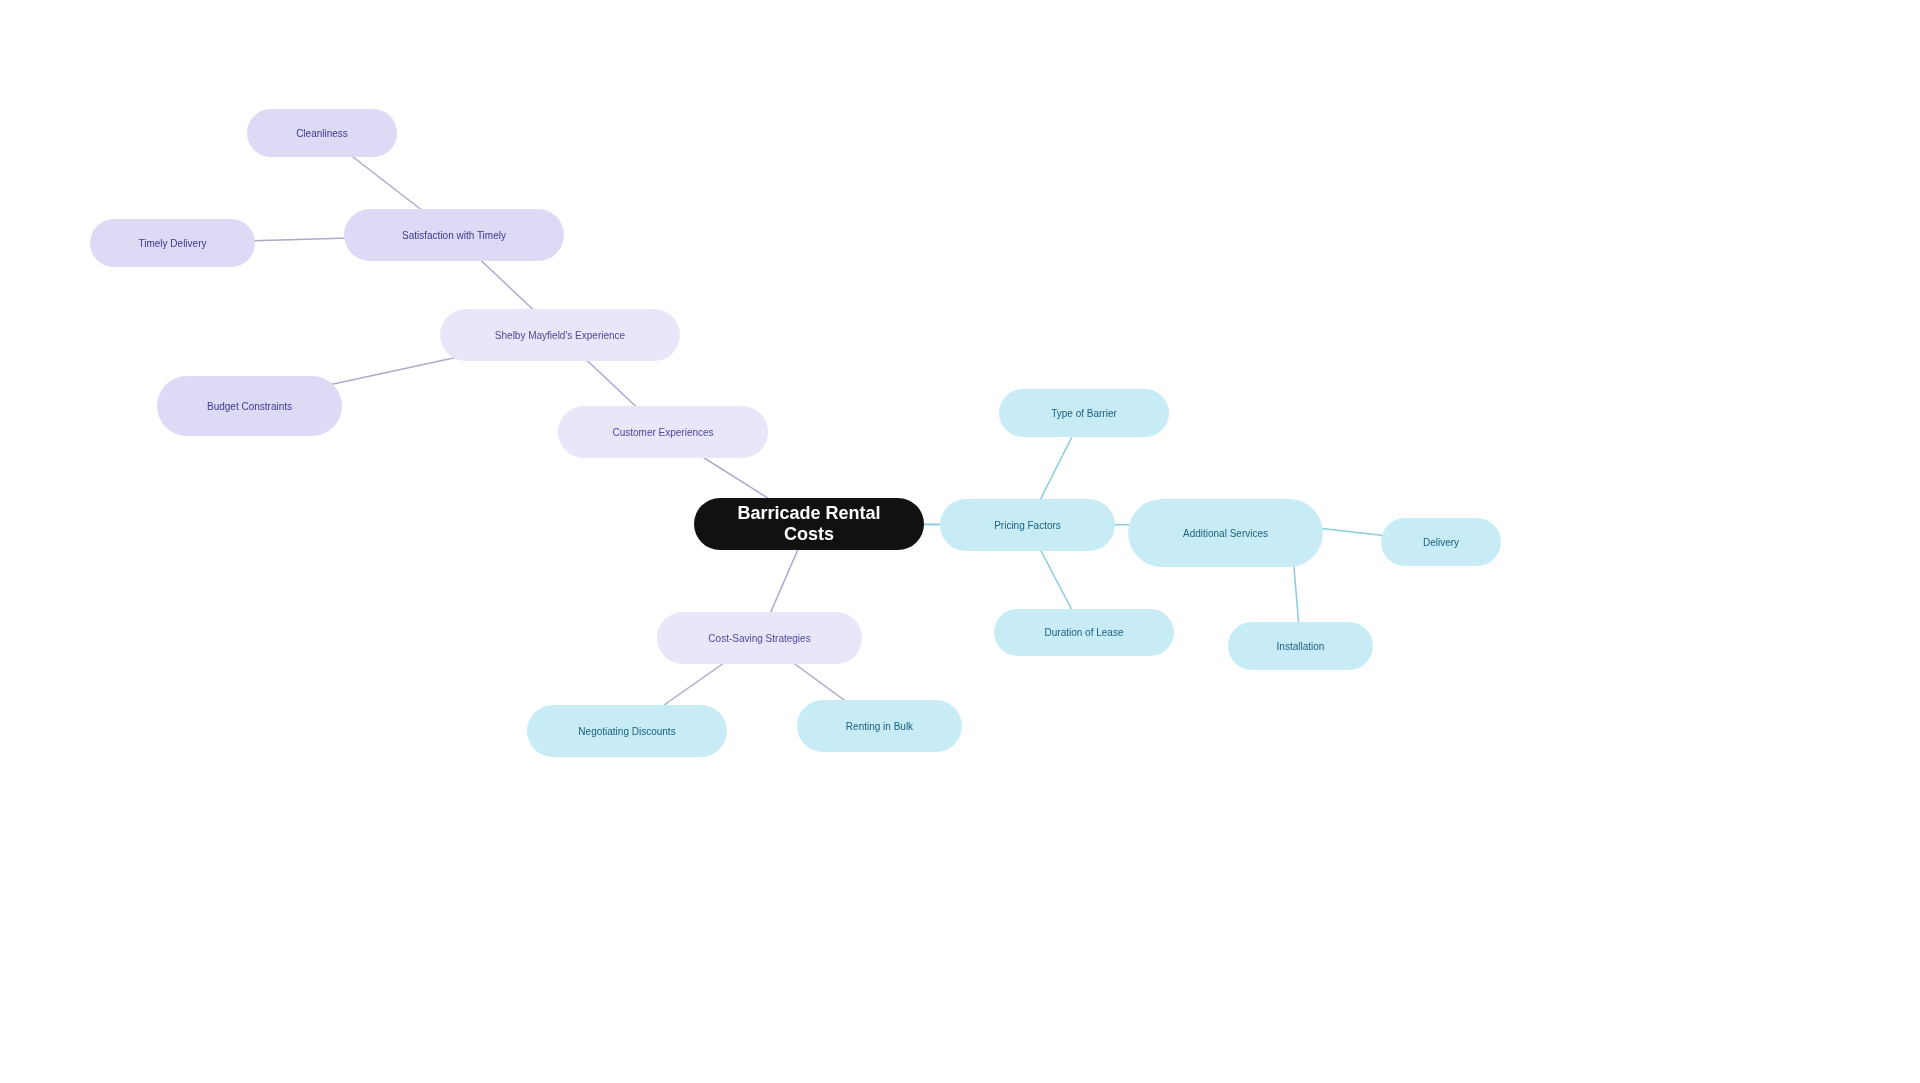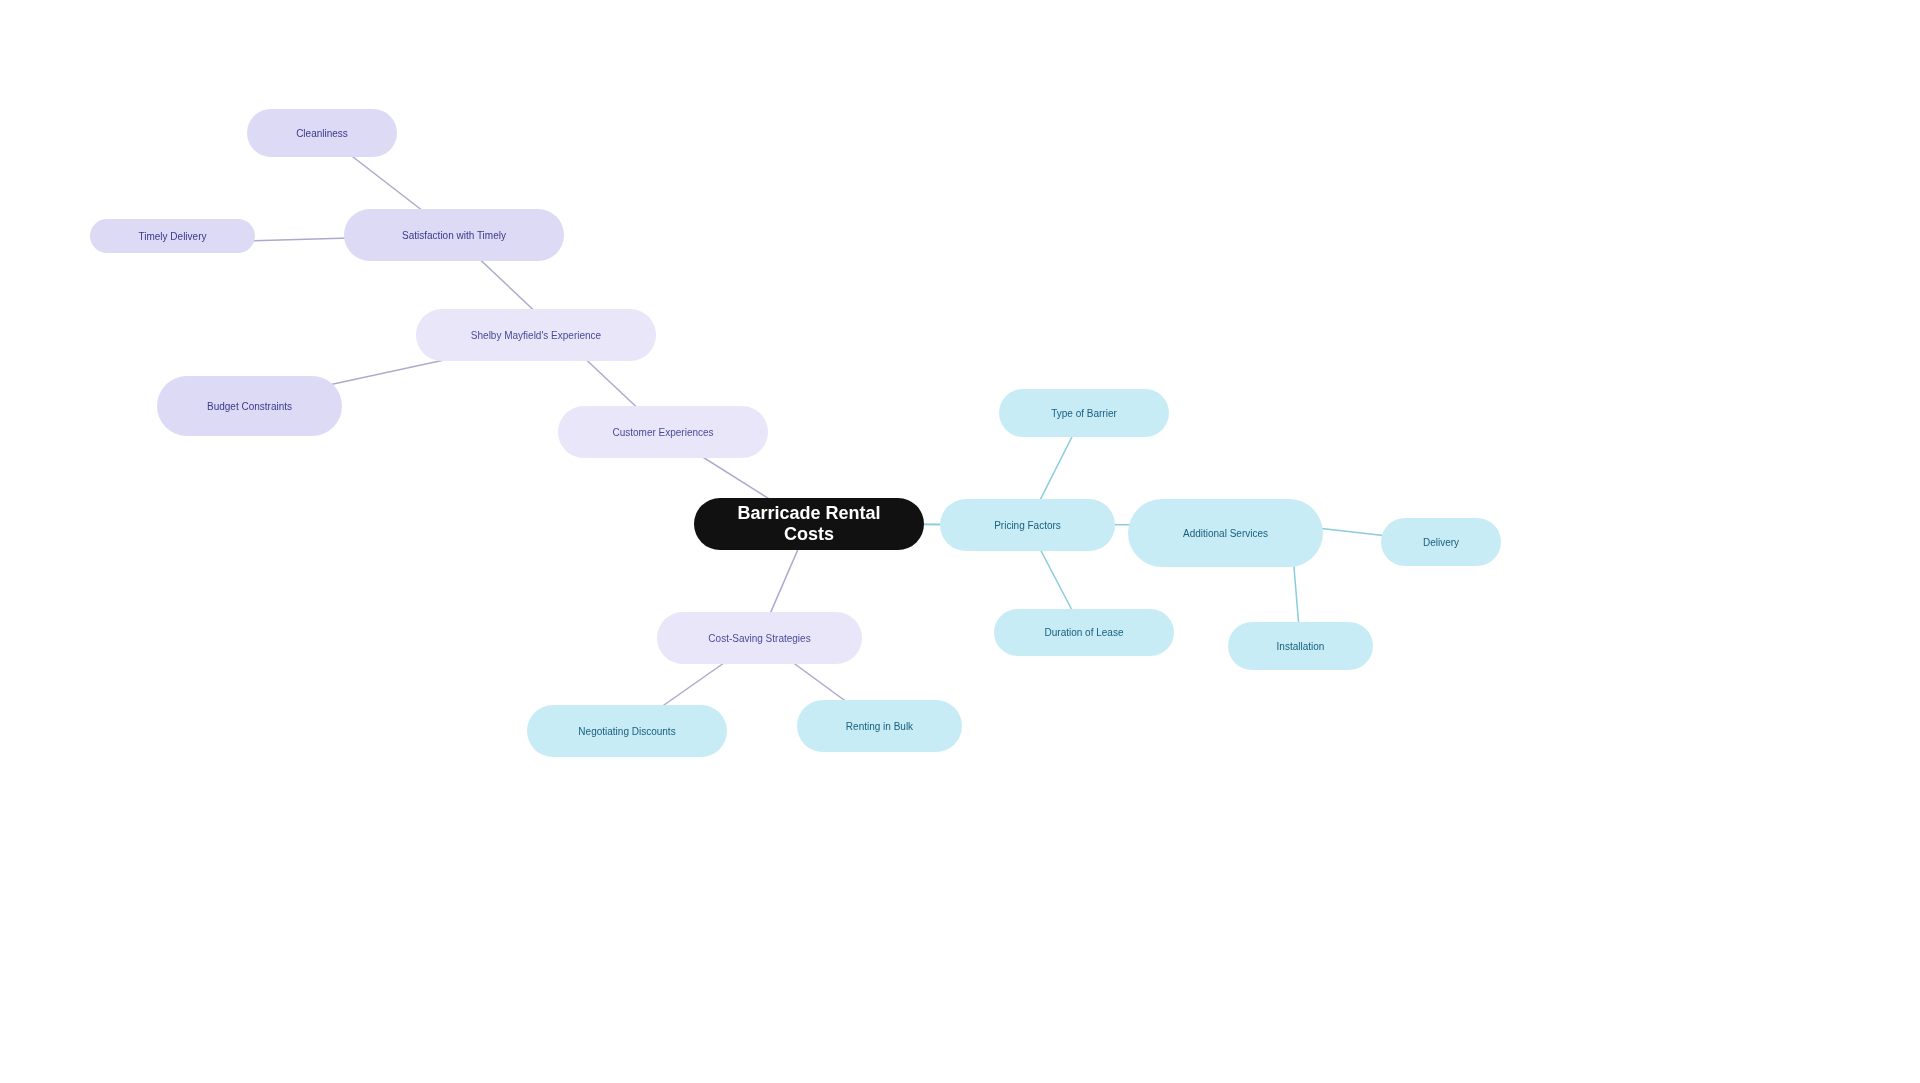--- a/index.html
+++ b/index.html
@@ -79,27 +79,27 @@
     <line x1="1027.5" y1="525" x2="1084" y2="633" stroke="#88ccdd" stroke-width="1.5"></line>
     <line x1="809" y1="524" x2="1290.5" y2="525" stroke="#88ccdd" stroke-width="1.5"></line>
     <line x1="1290.5" y1="525" x2="1441" y2="542" stroke="#88ccdd" stroke-width="1.5"></line>
     <line x1="1290.5" y1="525" x2="1300.5" y2="646" stroke="#88ccdd" stroke-width="1.5"></line>
   </svg>
 
 <div class="node node-center" style="left: 694px; top: 498px; width: 230px; height: 52px;">Barricade Rental Costs</div>
 
 <div class="node node-light-purple" style="left: 558px; top: 406px; width: 210px; height: 52px;">Customer Experiences</div>
 
-<div class="node node-light-purple" style="left: 416px; top: 309px; width: 240px; height: 52px;">Shelby Mayfield's Experience</div>
+<div class="node node-light-purple" style="left: 440px; top: 309px; width: 240px; height: 52px;">Shelby Mayfield's Experience</div>
 
 <div class="node node-purple" style="left: 344px; top: 209px; width: 220px; height: 52px;">Satisfaction with Timely</div>
 
 <div class="node node-purple" style="left: 247px; top: 109px; width: 150px; height: 48px;">Cleanliness</div>
 
-<div class="node node-purple" style="left: 90px; top: 219px; width: 165px; height: 34px;">Timely Delivery</div>
+<div class="node node-purple" style="left: 90px; top: 219px; width: 165px; height: 48px;">Timely Delivery</div>
 
 <div class="node node-purple" style="left: 157px; top: 376px; width: 185px; height: 60px;">Budget Constraints</div>
 
 <div class="node node-light-purple" style="left: 657px; top: 612px; width: 205px; height: 52px;">Cost-Saving Strategies</div>
 
 <div class="node node-blue" style="left: 527px; top: 705px; width: 200px; height: 52px;">Negotiating Discounts</div>
 
 <div class="node node-blue" style="left: 797px; top: 700px; width: 165px; height: 52px;">Renting in Bulk</div>
 
 <div class="node node-blue" style="left: 940px; top: 499px; width: 175px; height: 52px;">Pricing Factors</div>

